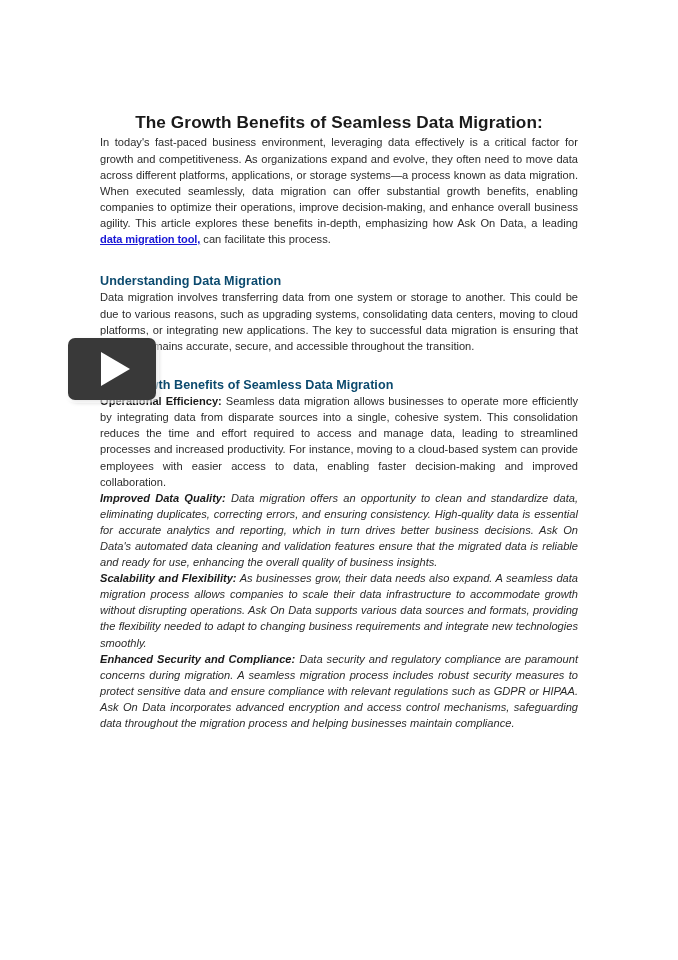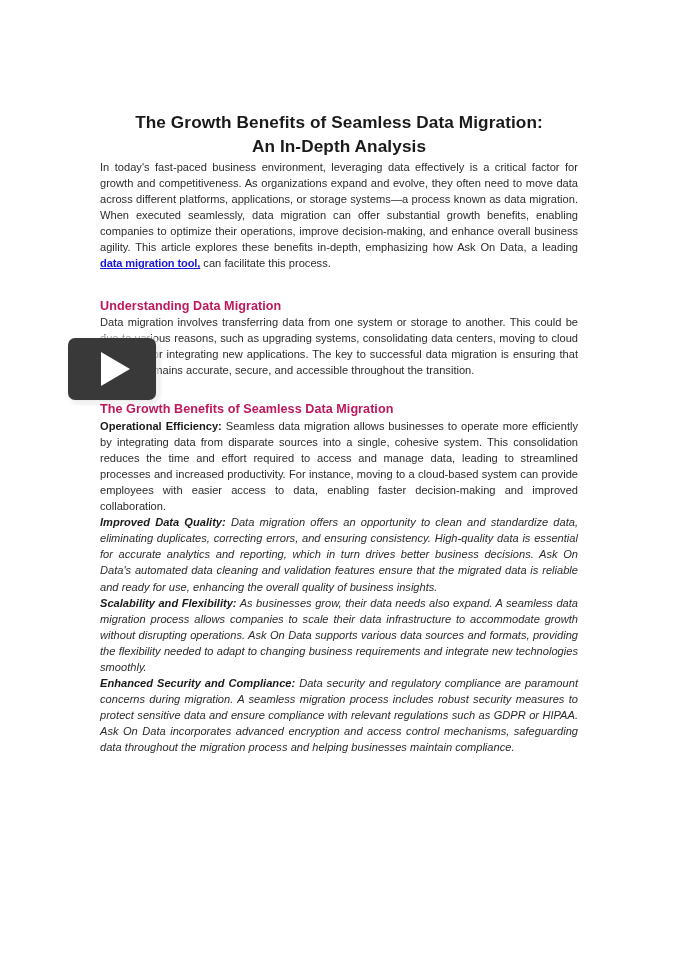--- a/index.html
+++ b/index.html
@@ -37,21 +37,21 @@
     line-height: 1.42;
     letter-spacing: 0.1px;
     margin: 0;
     padding-top: 110px;
     padding-left: 6px;
     padding-right: 6px;
   }
   .section-heading {
     font-size: 12.6px;
     font-weight: bold;
-    color: #be185d;
+    color: #0c4a6e;
     letter-spacing: 0.05px;
     margin: 0;
     line-height: 1.3;
   }
   p.body-text {
     font-size: 11.1px;
     color: #2b2b2b;
     text-align: justify;
     line-height: 1.452;
     margin: 0;
@@ -102,21 +102,20 @@
 </style>
 </head>
 <body>
 
 <div class="page">
 
   <div class="content">
 
     <h1 class="doc-title">
       <span>The Growth Benefits of Seamless Data Migration:</span><br>
-      <span>An In-Depth Analysis</span>
     </h1>
 
     <p class="body-text sp-intro"><span>In today's fast-paced business environment, leveraging data effectively is a critical factor for growth and competitiveness. As organizations expand and evolve, they often need to move data across different platforms, applications, or storage systems—a process known as data migration. When executed seamlessly, data migration can offer substantial growth benefits, enabling companies to optimize their operations, improve decision-making, and enhance overall business agility. This article explores these benefits in-depth, emphasizing how Ask On Data, a leading </span><a class="inline-link" href="#">data migration tool,</a><span> can facilitate this process.</span></p>
 
     <h2 class="section-heading sp-h1">Understanding Data Migration</h2>
 
     <p class="body-text sp-p-after-h">Data migration involves transferring data from one system or storage to another. This could be due to various reasons, such as upgrading systems, consolidating data centers, moving to cloud platforms, or integrating new applications. The key to successful data migration is ensuring that the data remains accurate, secure, and accessible throughout the transition.</p>
 
     <h2 class="section-heading sp-h2">The Growth Benefits of Seamless Data Migration</h2>
 

